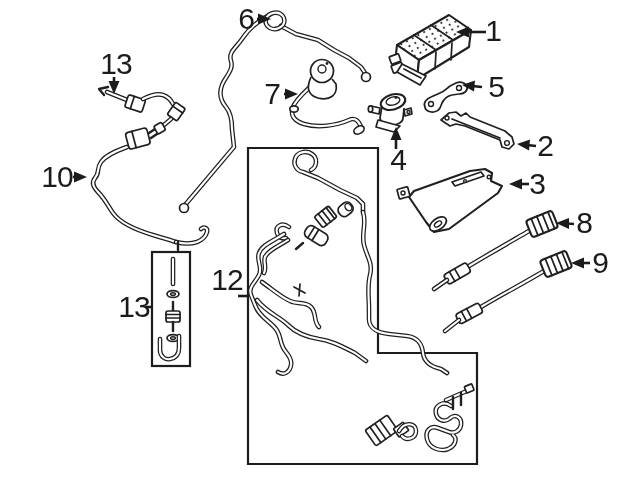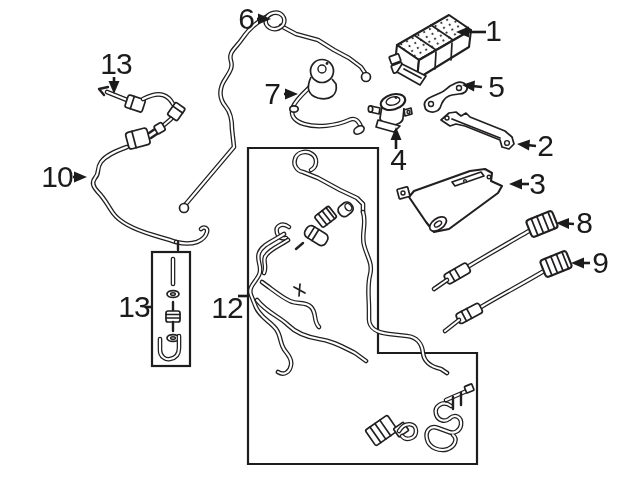--- a/index.html
+++ b/index.html
@@ -352,15 +352,15 @@
 <span class="callout" style="left:545px;top:146px">2</span>
 <span class="callout" style="left:537px;top:184px">3</span>
 <span class="callout" style="left:398px;top:160px">4</span>
 <span class="callout" style="left:496px;top:87px">5</span>
 <span class="callout" style="left:246px;top:19px">6</span>
 <span class="callout" style="left:272px;top:94px">7</span>
 <span class="callout" style="left:584px;top:223px">8</span>
 <span class="callout" style="left:600px;top:263px">9</span>
 <span class="callout" style="left:57px;top:177px">10</span>
 <span class="callout" style="left:134px;top:307px">13</span>
-<span class="callout" style="left:227px;top:308px">12</span>
+<span class="callout" style="left:227px;top:280px">12</span>
 <span class="callout" style="left:116px;top:64px">13</span>
 </div>
 
 </body></html>

